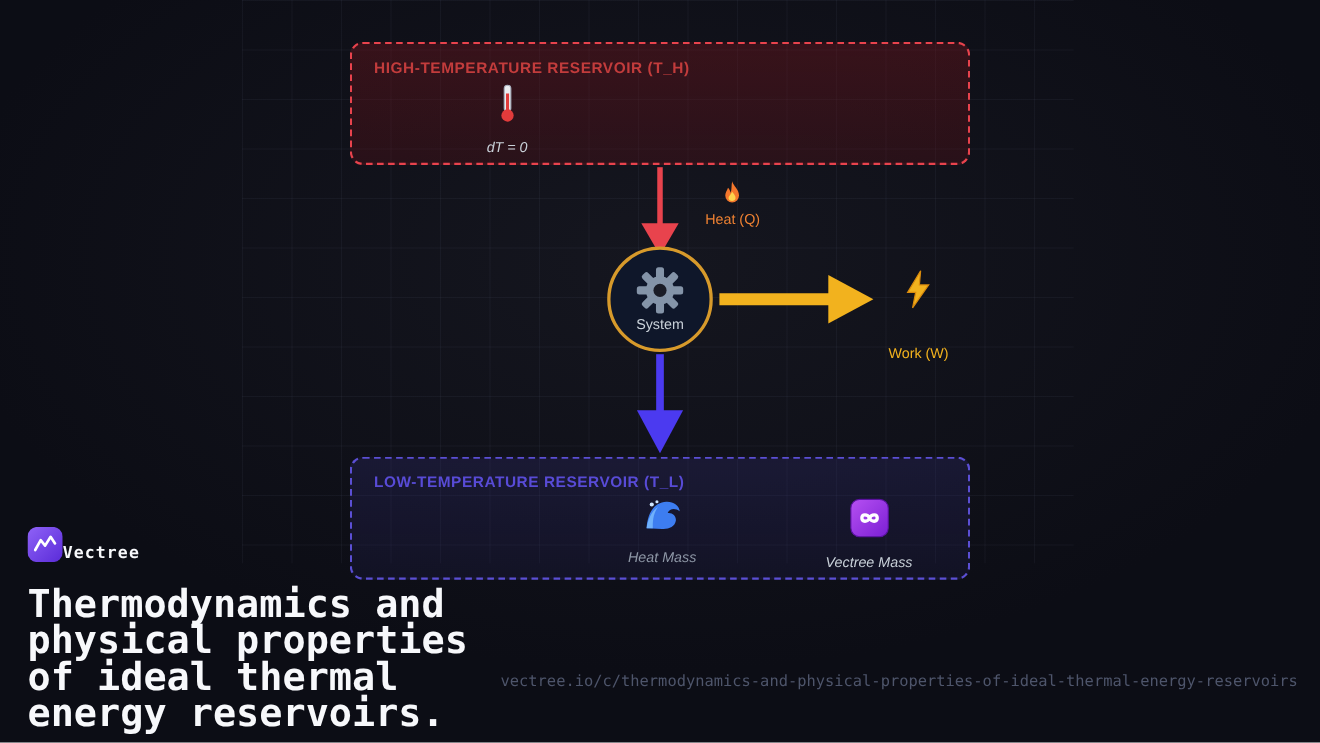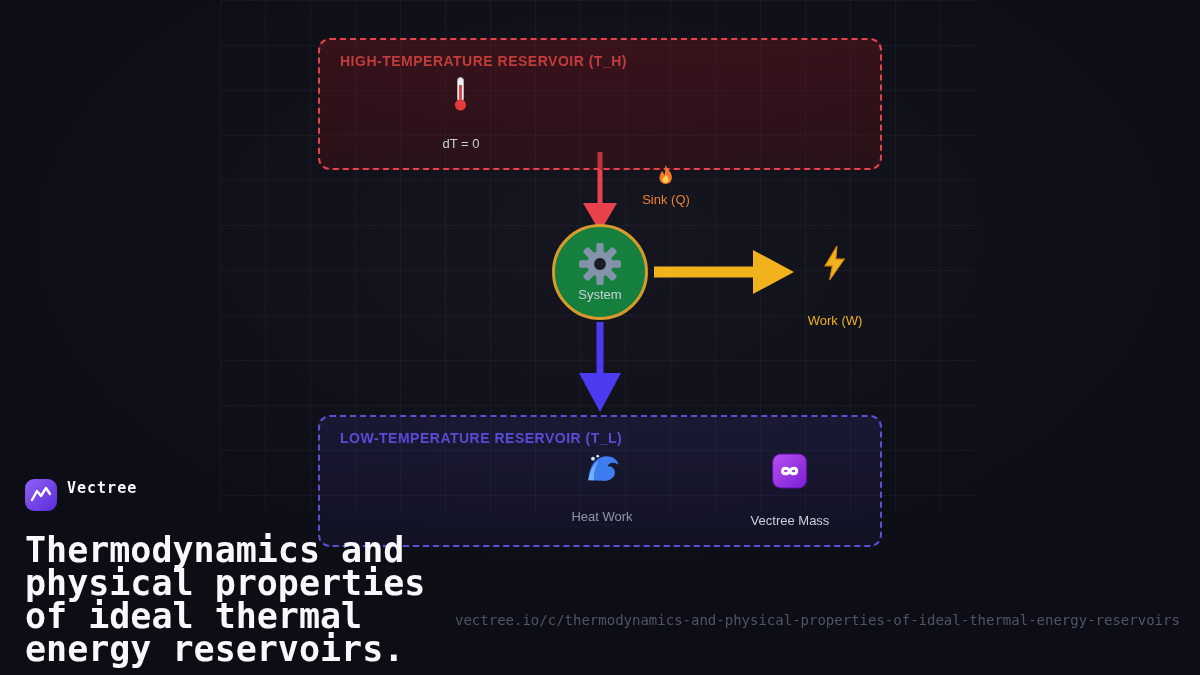--- a/index.html
+++ b/index.html
@@ -19,52 +19,52 @@
     z-index:0;
   }
   .arrows { position:absolute; left:0; top:0; z-index:1; pointer-events:none; }
   .st-red  { stroke:var(--red);  stroke-width:5; }
   .f-red   { fill:var(--red); }
   .st-blue { stroke:var(--blue); stroke-width:7; }
   .f-blue  { fill:var(--blue); }
   .st-gold { stroke:var(--gold); stroke-width:11; }
   .f-gold  { fill:var(--gold); }
 
-  .reservoir { position:absolute; left:318px; width:564px; height:132px; border-radius:12px; z-index:2; }
+  .reservoir { position:absolute; left:318px; width:564px; height:112px; border-radius:12px; z-index:2; }
   .res-high {
     top:38px; border:2px dashed var(--red);
     background:linear-gradient(180deg, rgba(127,22,29,0.36), rgba(96,16,22,0.30));
   }
   .res-low {
     top:415px; border:2px dashed var(--indigo);
     background:linear-gradient(180deg, rgba(58,52,138,0.24), rgba(42,38,104,0.18));
     padding-left:20px;
   }
   .res-title { position:absolute; left:20px; top:13px; font-size:14px; font-weight:bold; letter-spacing:0.5px; white-space:nowrap; }
   .res-high .res-title { color:var(--red_title); }
   .res-low  .res-title { color:var(--indigo_title); }
-  .res-item { position:absolute; top:36px; transform:translateX(-50%); display:flex; flex-direction:column; align-items:center; gap:24px; }
+  .res-item { position:absolute; top:36px; transform:translateX(-50%); display:flex; flex-direction:column; align-items:center; gap:14px;font-style:italic; }
   .res-item .lbl { font-size:13px; color:var(--text); white-space:nowrap; }
   .res-item .lbl.dim { color:var(--muted); }
 
   .system-node {
     position:absolute; left:552px; top:224px; width:96px; height:96px;
     border-radius:50%; border:3px solid var(--amber);
-    background:#15803d; z-index:3;
+    background:#0f172a; z-index:3;
     display:flex; flex-direction:column; align-items:center; justify-content:center; gap:1px;
   }
   .system-node .lbl { font-size:13px; color:var(--text); }
 
   .float-label { position:absolute; transform:translateX(-50%); display:flex; flex-direction:column; align-items:center; gap:3px; z-index:3; }
   .heat-group { left:666px; top:164px; }
   .heat-group .lbl { font-size:13px; color:var(--orange); white-space:nowrap; }
   .work-group { left:835px; top:245px;gap:32px; }
   .work-group .lbl { font-size:13px; color:var(--gold); white-space:nowrap; }
 
-  .brand-row { position:absolute; left:25px; top:479px; display:flex; align-items:flex-start; gap:10px; z-index:4; }
+  .brand-row { position:absolute; left:25px; top:479px; display:flex; align-items:flex-end; gap:0; z-index:4; }
   .brand-name { font-family:"DejaVu Sans Mono","Liberation Mono",monospace; font-weight:bold; font-size:15px; letter-spacing:1px; color:var(--white); }
   .headline {
     position:absolute; left:25px; top:534px; width:432px; z-index:4;
     font-family:"DejaVu Sans Mono","Liberation Mono",monospace;
     font-weight:bold; font-size:35px; line-height:33px; color:var(--white);
   }
   .page-url {
     position:absolute; left:455px; top:612px; z-index:4;
     font-family:"DejaVu Sans Mono","Liberation Mono",monospace;
     font-size:14px; color:var(--url); white-space:nowrap;
@@ -99,21 +99,21 @@
   </div>
 </div>
 
 <div class="float-label heat-group">
   <span class="icon">
     <svg width="21" height="25" viewBox="0 0 20 24">
       <path d="M10 0.8 C11 5 16 7.6 16 13.2 A6 6 0 0 1 4 13.2 C4 10.4 5.6 9 6.4 6.4 C7.8 8 8.6 9.4 8.6 11 C9.8 8.6 9.2 4.6 10 0.8 Z" fill="#f4772c"></path>
       <path d="M10 10 C11.4 12 13 13 13 15.6 A3.2 3.2 0 0 1 6.8 15.6 C6.8 13.6 9.2 12.4 10 10 Z" fill="#fcd34d"></path>
     </svg>
   </span>
-  <span class="lbl">Sink (Q)</span>
+  <span class="lbl">Heat (Q)</span>
 </div>
 
 <div class="system-node">
   <span class="icon">
     <svg width="44" height="44" viewBox="0 0 48 48">
       <g fill="#8494a8">
         <rect x="20" y="1" width="8" height="46" rx="2.5"></rect>
         <rect x="20" y="1" width="8" height="46" rx="2.5" transform="rotate(45 24 24)"></rect>
         <rect x="20" y="1" width="8" height="46" rx="2.5" transform="rotate(90 24 24)"></rect>
         <rect x="20" y="1" width="8" height="46" rx="2.5" transform="rotate(135 24 24)"></rect>
@@ -138,21 +138,21 @@
   <div class="res-title">LOW-TEMPERATURE RESERVOIR (T_L)</div>
   <div class="res-item" style="left:282px">
     <span class="icon">
       <svg width="34" height="32" viewBox="0 0 36 34">
         <path d="M3 29 C4 13 11 4 22 3.4 C29.6 3 34.6 7.6 35 12.6 C30.6 8.8 25 9.8 23.4 14.2 C28.4 13.6 32 17.4 31.2 22 C30.2 27.4 24.6 30 18 29.6 Z" fill="#3d7df0"></path>
         <path d="M3 29 C4.4 20 8 12 14 8.4 C10.4 13.4 8.8 19 9 29 Z" fill="#6fb1fb"></path>
         <circle cx="8" cy="6" r="2" fill="#cfe6ff"></circle>
         <circle cx="13" cy="3.4" r="1.5" fill="#cfe6ff"></circle>
       </svg>
     </span>
-    <span class="lbl dim">Heat Work</span>
+    <span class="lbl dim">Heat Mass</span>
   </div>
   <div class="res-item" style="left:470px">
     <span class="icon">
       <svg width="36" height="36" viewBox="0 0 36 36">
         <defs>
           <linearGradient id="ig" x1="0" y1="0" x2="1" y2="1">
             <stop offset="0" stop-color="#b650f2"></stop>
             <stop offset="1" stop-color="#7b1fd4"></stop>
           </linearGradient>
         </defs>

